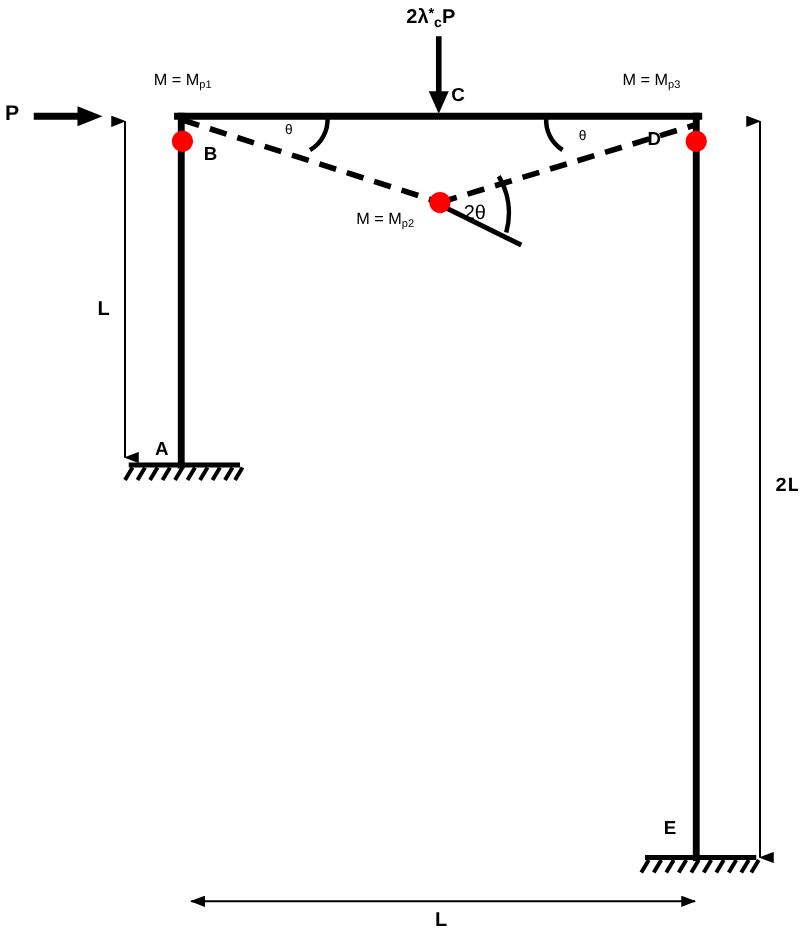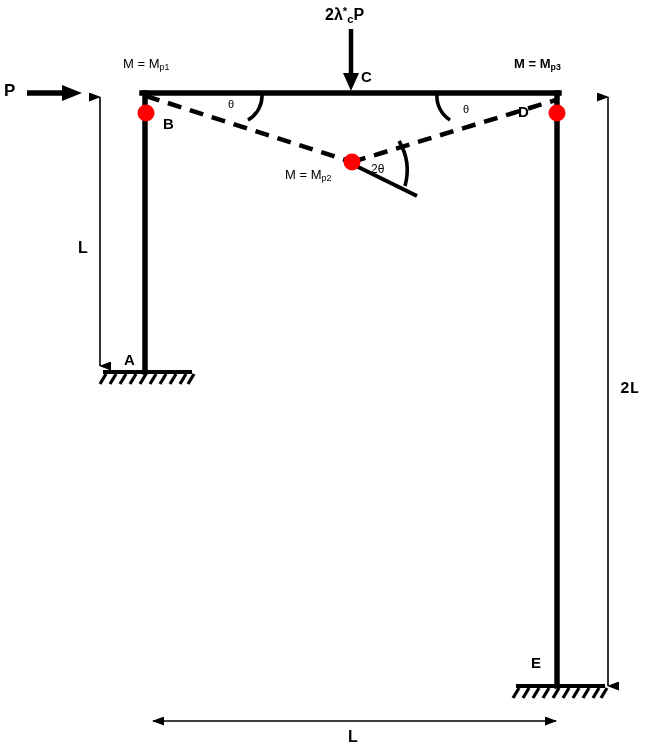--- a/index.html
+++ b/index.html
@@ -44,21 +44,21 @@
   }
   .lbl-dim {
     font-size: 16px;
     font-weight: bold;
   }
   .lbl-theta {
     font-size: 11px;
     font-weight: normal;
   }
   .lbl-theta2 {
-    font-size: 12px;
+    font-size: 16px;
     font-weight: normal;
   }
   .lbl-load {
     font-size: 16px;
     font-weight: bold;
   }
   .lbl-force {
     font-size: 17px;
     font-weight: bold;
   }
@@ -189,21 +189,21 @@
   <div class="lbl lbl-force" style="left:4px; top:82px;">P</div>
 
   <div class="lbl lbl-moment" style="left:123px; top:57px;">
     <span>M = M</span><sub>p1</sub>
   </div>
 
   <div class="lbl lbl-moment" style="left:285px; top:168px;">
     <span>M = M</span><sub>p2</sub>
   </div>
 
-  <div class="lbl lbl-moment" style="left:514px; top:57px;font-weight:bold;">
+  <div class="lbl lbl-moment" style="left:498px; top:57px;">
     <span>M = M</span><sub>p3</sub>
   </div>
 
   <div class="lbl lbl-node" style="left:124px; top:352px;">A</div>
   <div class="lbl lbl-node" style="left:163px; top:116px;">B</div>
   <div class="lbl lbl-node" style="left:361px; top:69px;">C</div>
   <div class="lbl lbl-node" style="left:518px; top:104px;">D</div>
   <div class="lbl lbl-node" style="left:531px; top:655px;">E</div>
 
   <div class="lbl lbl-theta" style="left:228px; top:99px;">θ</div>

